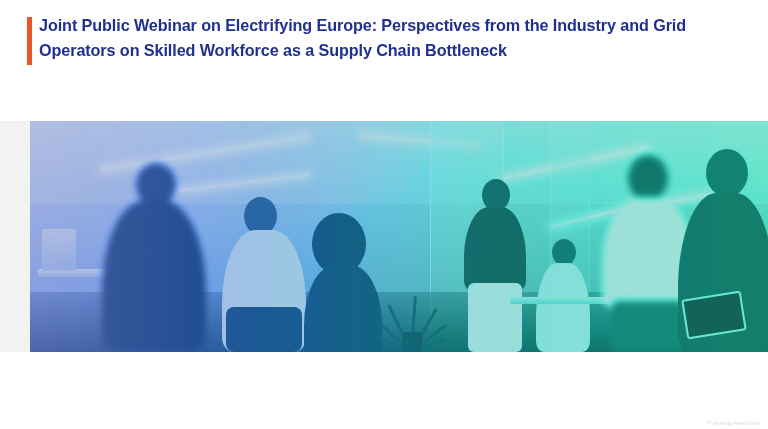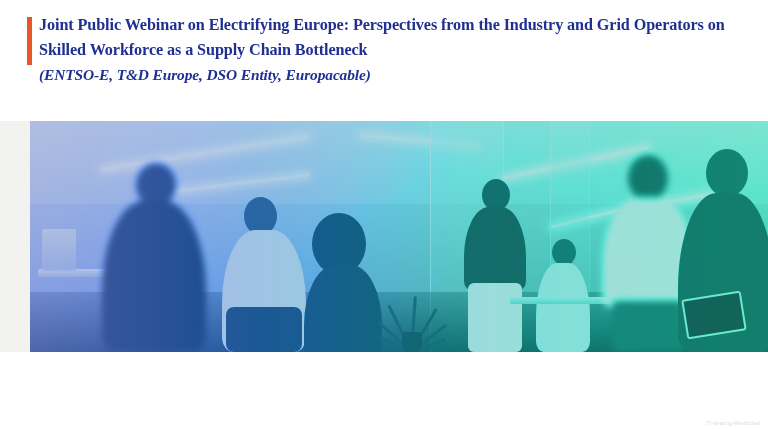--- a/index.html
+++ b/index.html
@@ -6,21 +6,21 @@
   html,body { width:768px; height:429px; }
   body {
     font-family:"Liberation Sans", sans-serif;
     background:#ffffff;
     overflow:hidden;
     position:relative;
   }
   .slide { position:relative; width:768px; height:429px; background:#ffffff; }
 
   
-  .header { position:absolute; left:0; top:0; width:768px; height:121px; background:#ffffff;font-family:Liberation Serif, serif; }
+  .header { position:absolute; left:0; top:0; width:768px; height:121px; background:#ffffff; }
   .accent-bar {
     position:absolute; left:27px; top:17px; width:5px; height:48px;
     background:#E8562A;
   }
   .title {
     position:absolute; left:39px; top:13px; width:700px;
     font-size:16.2px; font-weight:bold; line-height:25px;
     color:#1F3091; letter-spacing:-0.1px;
   }
   .subtitle {
@@ -121,21 +121,20 @@
   }
 </style>
 </head>
 <body>
 
 <div class="slide">
 
   <div class="header">
     <div class="accent-bar"></div>
     <div class="title">Joint Public Webinar on Electrifying Europe: Perspectives from the Industry and Grid Operators on Skilled Workforce as a Supply Chain Bottleneck</div>
-    <div class="subtitle">(ENTSO-E, T&amp;D Europe, DSO Entity, Europacable)</div>
   </div>
 
   <div class="photo-band">
     <div class="photo">
       <div class="photo-scene">
         <div class="wall"></div>
         <div class="ceiling"></div>
 
         <div class="strip-light" style="left:70px;top:30px;width:210px;height:4px;transform:rotate(-9deg);"></div>
         <div class="strip-light" style="left:120px;top:62px;width:160px;height:3px;transform:rotate(-7deg);"></div>

